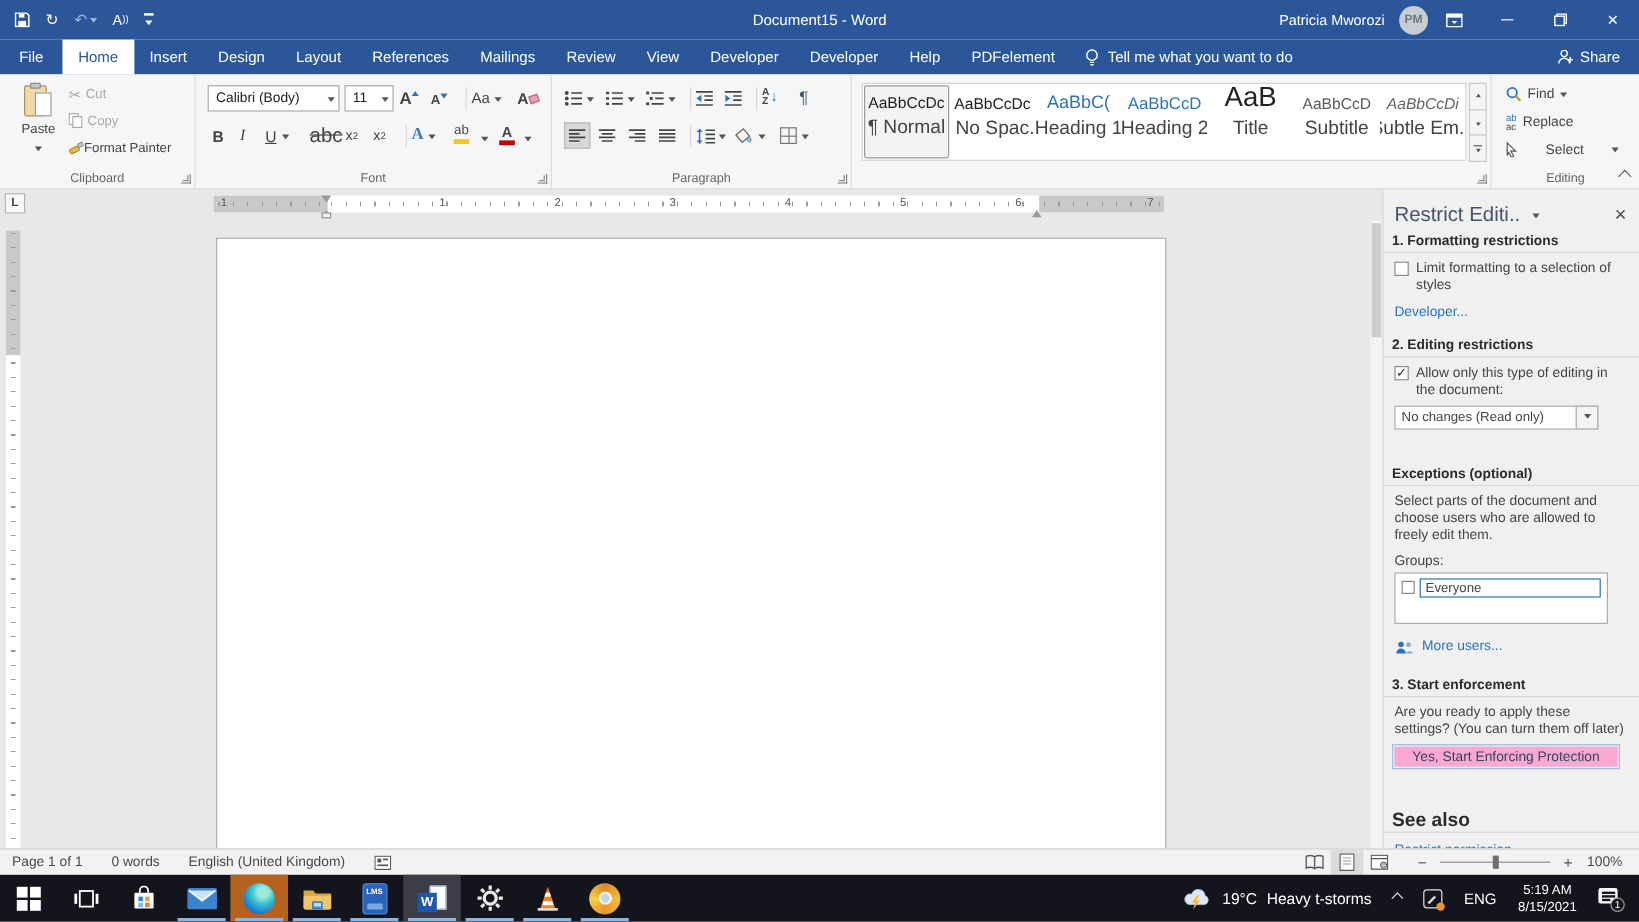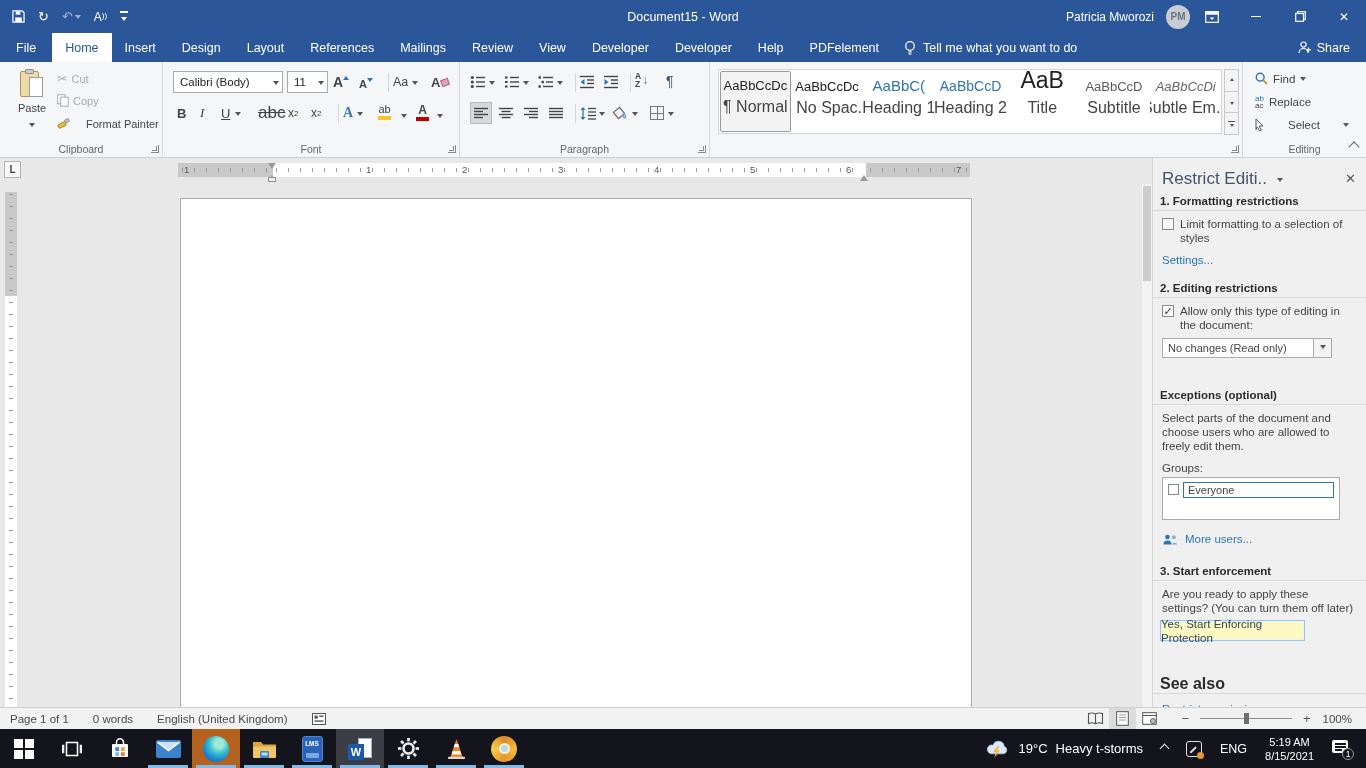--- a/index.html
+++ b/index.html
@@ -68,21 +68,21 @@
   .cbrow{display:flex;gap:6px;margin-left:9px;margin-right:8px}
   .cb{flex:none;width:12px;height:12px;background:#fff;border:1px solid #8a8a8a;margin-top:1px;display:flex;align-items:center;justify-content:center;font-size:11px;color:#333;line-height:1}
   .plink{color:#2e74b5;margin-left:9px}
   .pbody{margin-left:9px;margin-right:10px}
   .ddl{margin:6px 0 0 9px;width:170px;height:20px;background:#fff;border:1px solid #ababab;display:flex;align-items:center}
   .ddl .txt{flex:1;padding-left:5px;font-size:11px;white-space:nowrap}
   .ddl .arr{width:19px;height:20px;border-left:1px solid #ababab;background:#f3f3f3;display:flex;align-items:center;justify-content:center;margin:-1px -1px -1px 0;border:1px solid #ababab}
   .gbox{margin:2px 0 0 9px;width:178px;height:43px;background:#fff;border:1px solid #ababab;padding:4px 5px;display:flex;align-items:flex-start;gap:4px}
   .gfocus{border:1px solid #2e75b6;padding:0 4px;height:16px;display:flex;align-items:center;flex:1;font-size:11px}
   .musers{display:flex;align-items:center;gap:7px;margin:12px 0 0 10px}
-  .enforce{margin:5px 0 0 7px;width:145px;height:21px;background:#fef9c3;border:1px solid #9cc3e8;box-shadow:0 0 0 1px #eaf2fb inset;color:#33465e;font-size:11.5px;display:flex;align-items:center;justify-content:center}
+  .enforce{margin:5px 0 0 7px;width:190px;height:21px;background:#f9a8d4;border:1px solid #9cc3e8;box-shadow:0 0 0 1px #eaf2fb inset;color:#33465e;font-size:11.5px;display:flex;align-items:center;justify-content:center}
   
   #statusbar{position:absolute;top:707px;left:0;right:0;height:22px;background:#f2f2f2;border-top:1px solid #d0d0d0;display:flex;align-items:center;font-size:11.5px;color:#4a4a4a}
   .sitem{padding:0 12px;display:flex;align-items:center;gap:6px}
   .sright{margin-left:auto;display:flex;align-items:center}
   .viewbtn{width:27px;height:21px;display:flex;align-items:center;justify-content:center}
   .viewbtn.act{background:#dcdcdc}
   .ztrack{width:92px;height:1px;background:#8f8f8f;position:relative;margin:0 7px}
   .zhandle{position:absolute;left:44px;top:-5px;width:5px;height:11px;background:#6d6d6d}
   
   #taskbar{position:absolute;top:729px;left:0;right:0;height:39px;background:#14141c;display:flex;align-items:stretch;color:#fff}
@@ -199,21 +199,21 @@
         <span class="glyph disab">✂</span>
         <span style="font-size:11px;color:#a8a8a8">Cut</span>
       </div>
       <div class="abs" style="left:57px;top:32px;display:flex;align-items:center;gap:4px">
         <svg width="12" height="13" viewBox="0 0 12 13">
             <rect x="0.7" y="0.7" width="7.5" height="9" fill="#fff" stroke="#ababab"></rect>
             <rect x="3.7" y="3.2" width="7.5" height="9" fill="#fff" stroke="#ababab"></rect>
           </svg>
         <span style="font-size:11px;color:#a8a8a8">Copy</span>
       </div>
-      <div class="abs" style="left:57px;top:55px;display:flex;align-items:center;gap:16px">
+      <div class="abs" style="left:57px;top:55px;display:flex;align-items:center;gap:0">
         <svg width="13" height="13" viewBox="0 0 13 13">
             <rect x="1" y="6" width="8" height="4" rx="1" transform="rotate(-25 5 8)" fill="#e8b93c" stroke="#a0801f" stroke-width="0.8"></rect>
             <rect x="8" y="2.2" width="4" height="3" transform="rotate(-25 10 3.7)" fill="#c9c9c9" stroke="#8a8a8a" stroke-width="0.8"></rect>
           </svg>
         <span style="font-size:11px;color:#444;white-space:nowrap">Format Painter</span>
       </div>
       <div class="rlabel">Clipboard</div>
       <span class="launcher"></span>
     </div>
 
@@ -550,21 +550,21 @@
       <span class="caret" style="margin-left:10px"></span>
       <span class="pane-close">✕</span>
     </div>
 
     <div class="phead phead1">1. Formatting restrictions</div>
     <div class="rule"></div>
     <div class="cbrow">
       <span class="cb"></span>
       <span>Limit formatting to a selection of styles</span>
     </div>
-    <div class="plink" style="margin-top:8px">Settings...</div>
+    <div class="plink" style="margin-top:8px">Developer...</div>
 
     <div class="phead phead1" style="margin-top:14px">2. Editing restrictions</div>
     <div class="rule"></div>
     <div class="cbrow">
       <span class="cb">✓</span>
       <span>Allow only this type of editing in the document:</span>
     </div>
     <div class="ddl">
       <span class="txt">No changes (Read only)</span>
       <span class="arr">

